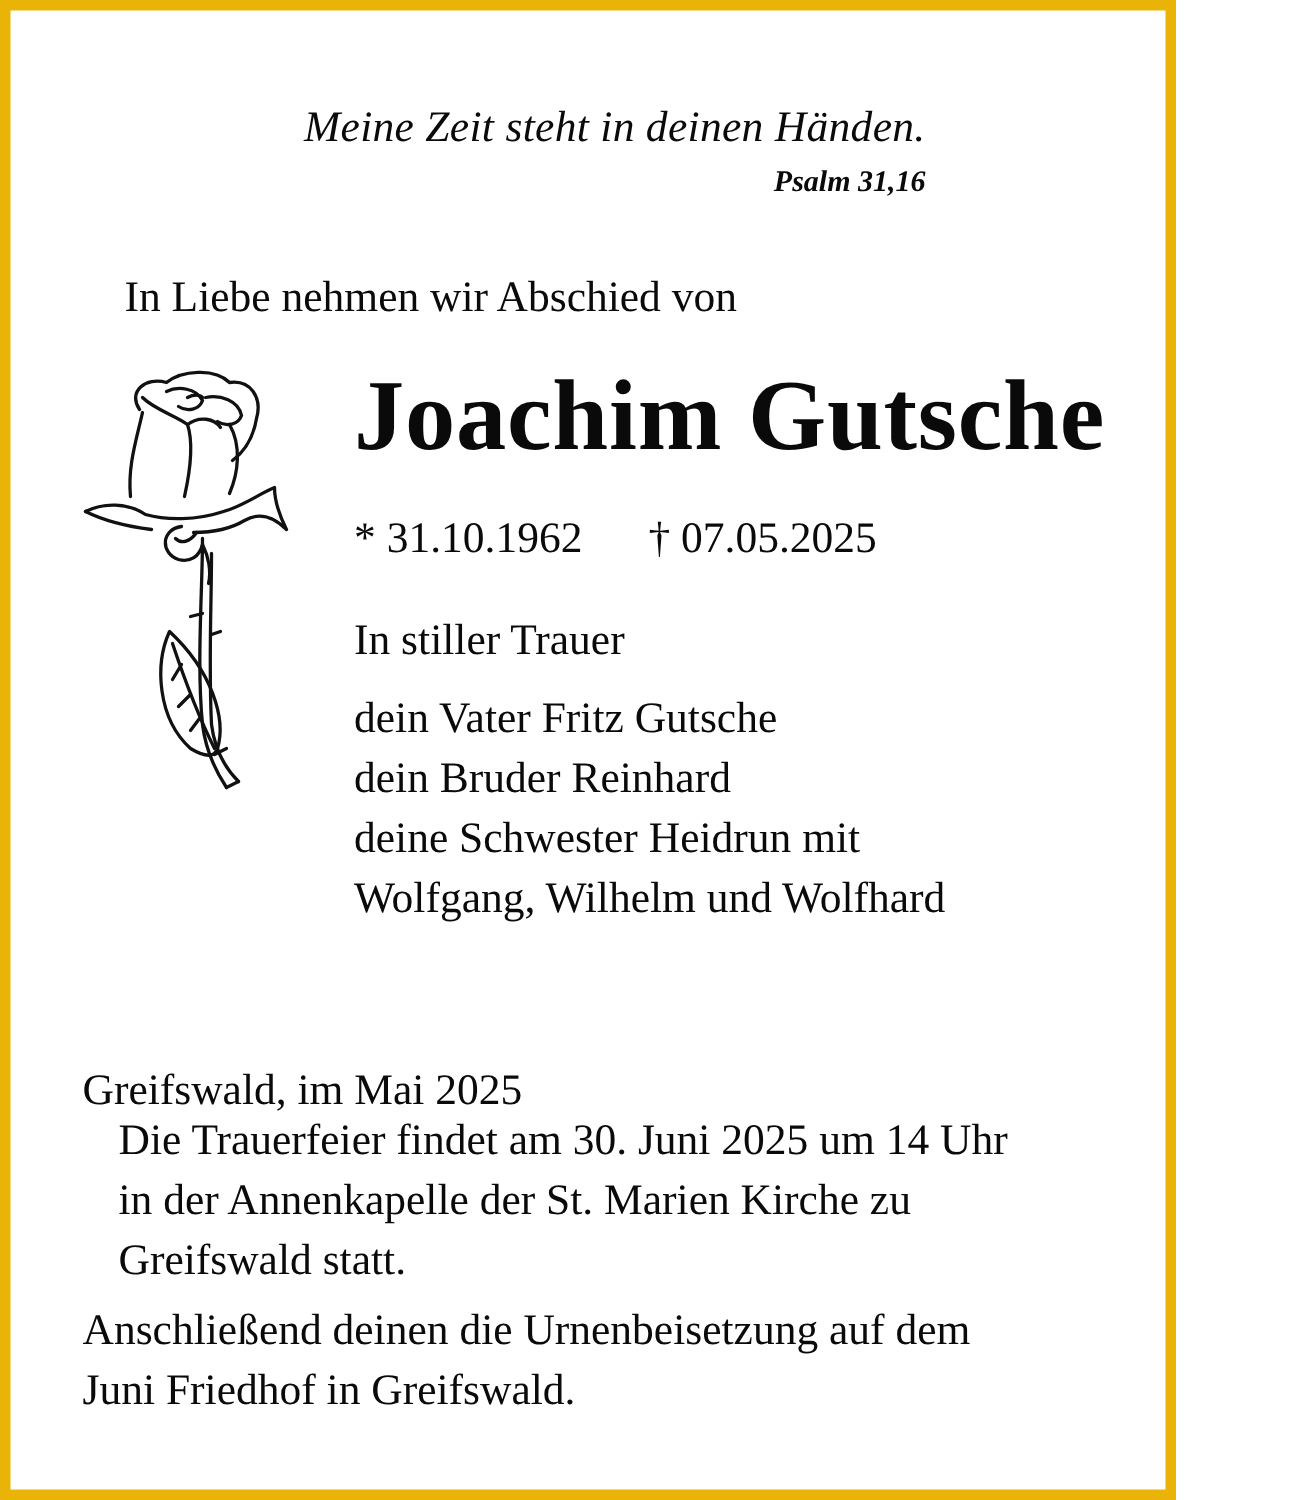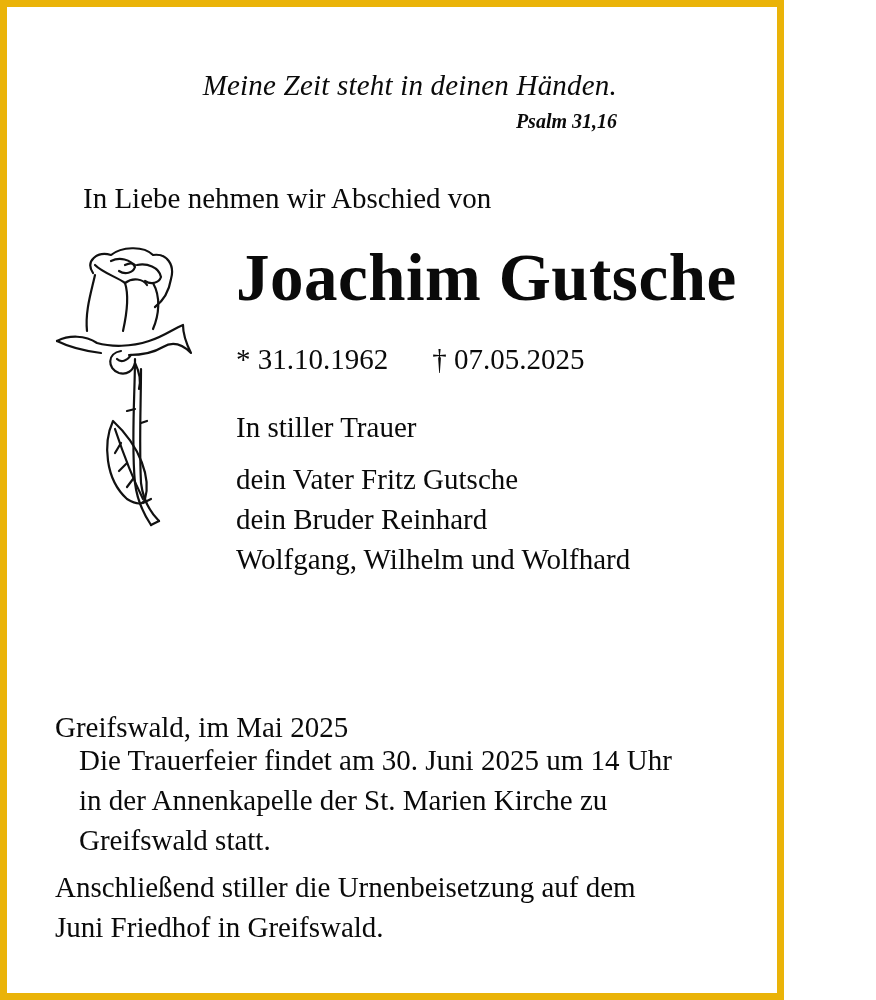--- a/index.html
+++ b/index.html
@@ -79,28 +79,29 @@
 
   <div class="abs dates serif">
     <span>* 31.10.1962</span><span class="death">† 07.05.2025</span>
   </div>
 
   <div class="abs mourn-head serif">In stiller Trauer</div>
 
   <div class="abs mourners serif">
     <div>dein Vater Fritz Gutsche</div>
     <div>dein Bruder Reinhard</div>
+    <div>deine Schwester Heidrun mit</div>
     <div>Wolfgang, Wilhelm und Wolfhard</div>
   </div>
 
   <div class="abs place serif">Greifswald, im Mai 2025</div>
 
   <div class="abs service serif">
     <div>Die Trauerfeier findet am 30. Juni 2025 um 14 Uhr</div>
     <div>in der Annenkapelle der St. Marien Kirche zu</div>
     <div>Greifswald statt.</div>
   </div>
 
   <div class="abs burial serif">
-    <div>Anschließend stiller die Urnenbeisetzung auf dem</div>
+    <div>Anschließend deinen die Urnenbeisetzung auf dem</div>
     <div>Juni Friedhof in Greifswald.</div>
   </div>
 </div>
 
 </body></html>

